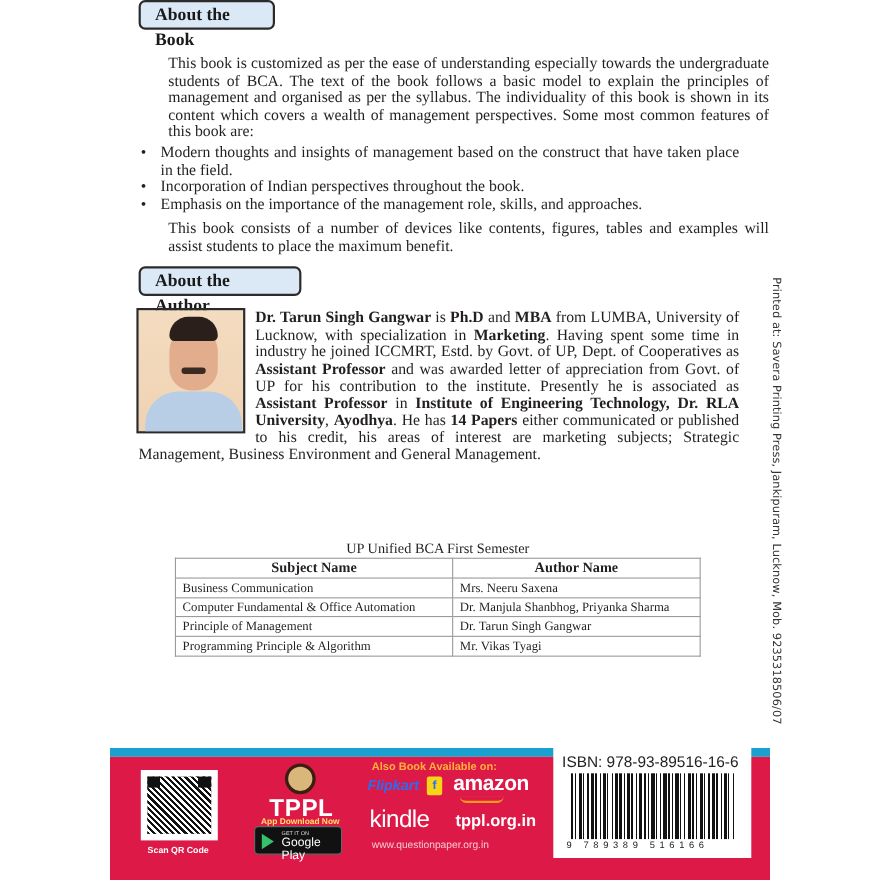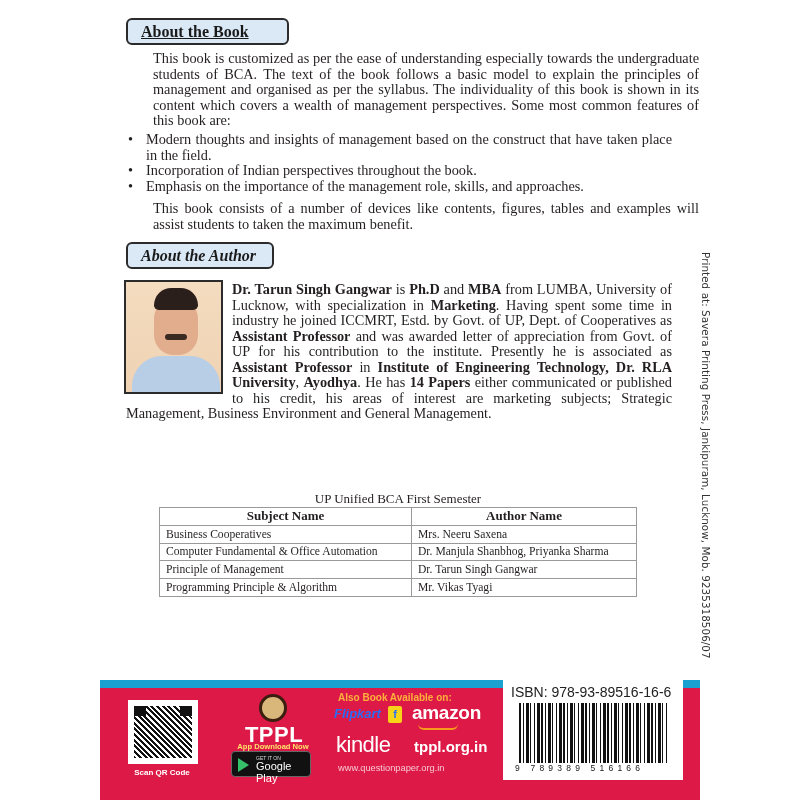--- a/index.html
+++ b/index.html
@@ -11,22 +11,22 @@
       height: 27px;
       padding: 0 13px;
       border: 2px solid #2b2b2b;
       border-radius: 6px;
       background: #dbe9f7;
       font-weight: bold;
       font-size: 16px;
       line-height: 23px;
       color: #1a1a1a;
     }
-    #tab-book { left: 126px; top: 18px; width: 163px; text-decoration: underline; }
-    #tab-author { left: 126px; top: 242px; width: 148px; font-style: italic; }
+    #tab-book { left: 126px; top: 0; width: 124px; }
+    #tab-author { left: 126px; top: 242px; width: 148px; }
 
     .para {
       position: absolute;
       left: 126px;
       width: 546px;
       font-size: 14.3px;
       line-height: 15.5px;
       text-align: justify;
       color: #231f20;
       margin-left: 27px;
@@ -118,21 +118,21 @@
 </head>
 <body>
 
 <div id="tab-book" class="section-tab">About the Book</div>
 <p id="book-intro" class="para">This book is customized as per the ease of understanding especially towards the undergraduate students of BCA. The text of the book follows a basic model to explain the principles of management and organised as per the syllabus. The individuality of this book is shown in its content which covers a wealth of management perspectives. Some most common features of this book are:</p>
 <ul class="bullets">
   <li>Modern thoughts and insights of management based on the construct that have taken place in the field.</li>
   <li>Incorporation of Indian perspectives throughout the book.</li>
   <li>Emphasis on the importance of the management role, skills, and approaches.</li>
 </ul>
-<p id="book-outro" class="para">This book consists of a number of devices like contents, figures, tables and examples will assist students to taken the maximum benefit.</p>
+<p id="book-outro" class="para">This book consists of a number of devices like contents, figures, tables and examples will assist students to place the maximum benefit.</p>
 
 <div id="tab-author" class="section-tab">About the Author</div>
 
 <div id="author-bio">
   <span class="float-space"></span>
   <span id="bio-text"><b>Dr. Tarun Singh Gangwar</b><span> is </span><b>Ph.D</b><span> and </span><b>MBA</b><span> from LUMBA, University of Lucknow, with specialization in </span><b>Marketing</b><span>. Having spent some time in industry he joined ICCMRT, Estd. by Govt. of UP, Dept. of Cooperatives as </span><b>Assistant Professor</b><span> and was awarded letter of appreciation from Govt. of UP for his contribution to the institute. Presently he is associated as </span><b>Assistant Professor</b><span> in </span><b>Institute of Engineering Technology, Dr. RLA University</b><span>, </span><b>Ayodhya</b><span>. He has </span><b>14 Papers</b><span> either communicated or published to his credit, his areas of interest are marketing subjects; Strategic Management, Business Environment and General Management.</span></span>
 </div>
 <div class="photo">
   <div class="shirt"></div>
   <div class="face"></div>
@@ -143,21 +143,21 @@
 <div class="table-title">UP Unified BCA First Semester</div>
 <table class="subjects">
   <thead>
     <tr>
       <th>Subject Name</th>
       <th>Author Name</th>
     </tr>
   </thead>
   <tbody>
     <tr>
-        <td>Business Cooperatives</td>
+        <td>Business Communication</td>
         <td>Mrs. Neeru Saxena</td>
       </tr>
     <tr>
         <td>Computer Fundamental &amp; Office Automation</td>
         <td>Dr. Manjula Shanbhog, Priyanka Sharma</td>
       </tr>
     <tr>
         <td>Principle of Management</td>
         <td>Dr. Tarun Singh Gangwar</td>
       </tr>

